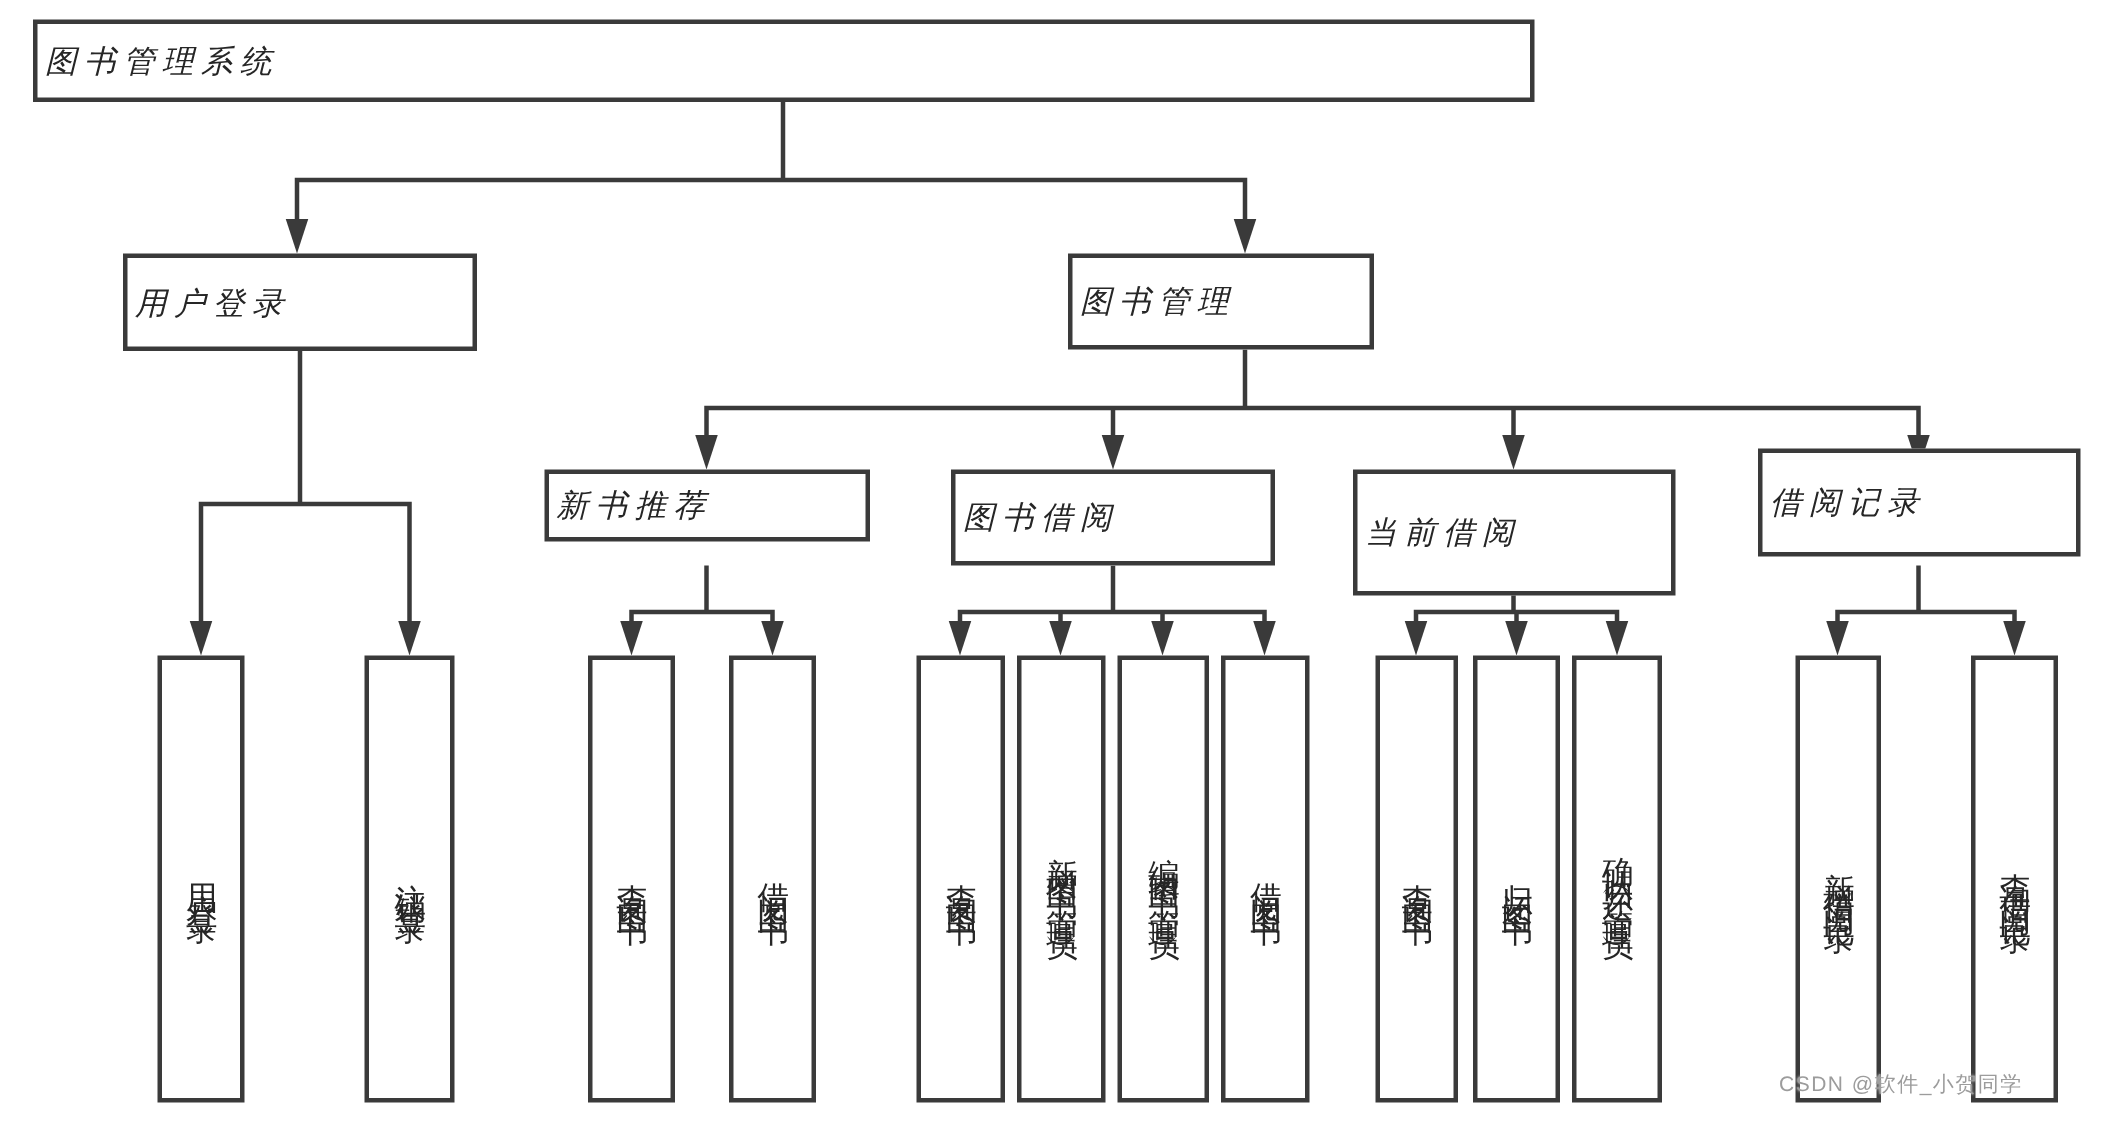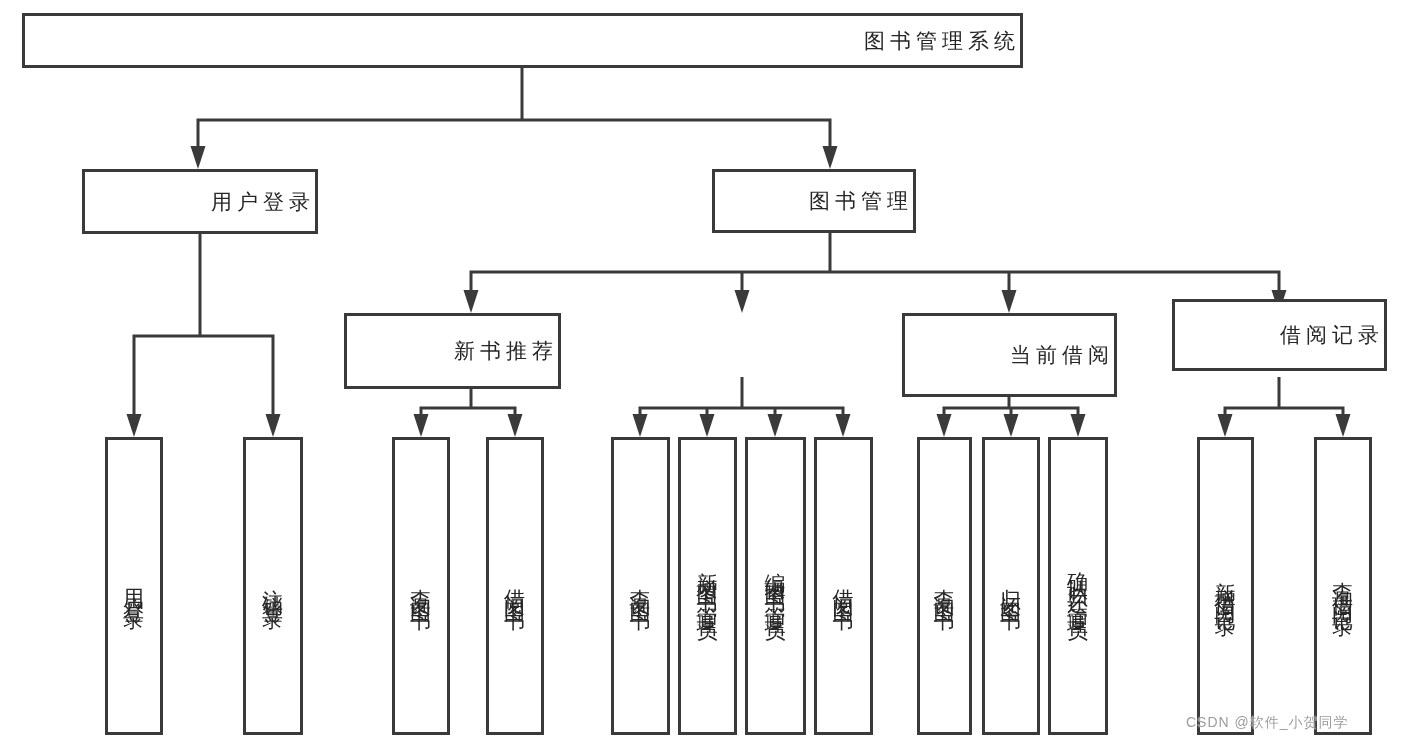--- a/index.html
+++ b/index.html
@@ -21,22 +21,23 @@
     top: 0;
     z-index: 1;
   }
   .hnode {
     position: absolute;
     box-sizing: border-box;
     border: 3px solid #3a3a3a;
     background: #ffffff;
     display: flex;
     align-items: center;
-    justify-content: flex-end;
+    justify-content: flex-start;
     z-index: 2;
+    font-style: italic;
   }
   .hnode .label {
     font-size: 21px;
     letter-spacing: 5px;
     text-indent: 5px;
     color: #262626;
     white-space: nowrap;
   }
   .leaf {
     position: absolute;
@@ -132,22 +133,25 @@
     <span class="label">图书管理系统</span>
   </div>
 
   <div class="hnode" style="left:82px; top:169px; width:236px; height:65px">
     <span class="label">用户登录</span>
   </div>
   <div class="hnode" style="left:712px; top:169px; width:204px; height:64px">
     <span class="label">图书管理</span>
   </div>
 
-  <div class="hnode" style="left:344px; top:313px; width:217px; height:76px">
+  <div class="hnode" style="left:363px; top:313px; width:217px; height:48px">
     <span class="label">新书推荐</span>
+  </div>
+  <div class="hnode" style="left:634px; top:313px; width:216px; height:64px">
+    <span class="label">图书借阅</span>
   </div>
   <div class="hnode" style="left:902px; top:313px; width:215px; height:84px">
     <span class="label">当前借阅</span>
   </div>
   <div class="hnode" style="left:1172px; top:299px; width:215px; height:72px">
     <span class="label">借阅记录</span>
   </div>
 
   <div class="leaf" style="left:105px; width:58px">
     <span class="vlabel">用户登录</span>

